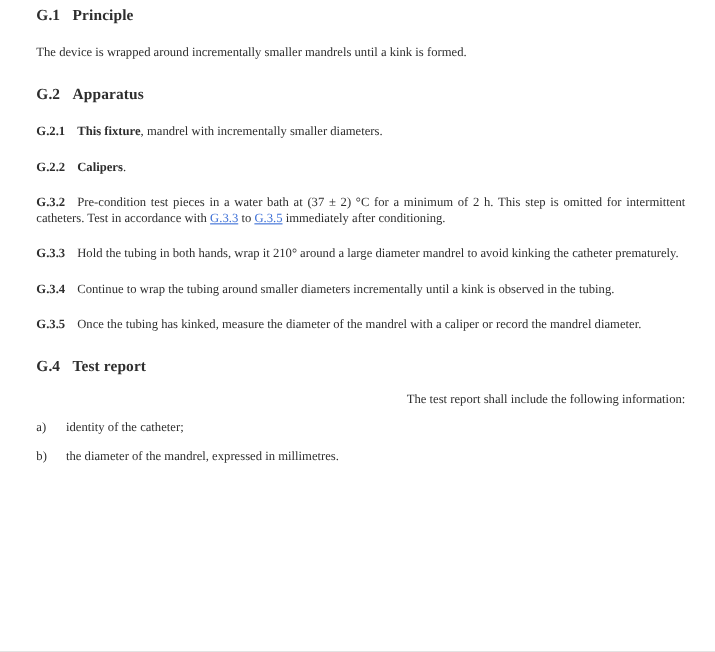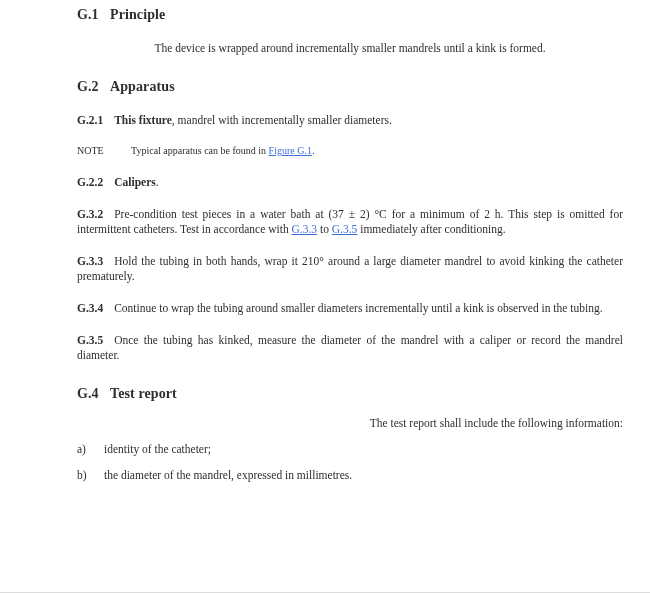--- a/index.html
+++ b/index.html
@@ -10,41 +10,40 @@
   body {
     width: 650px;
     height: 593px;
     position: relative;
     overflow: hidden;
     font-family: "Liberation Serif", "DejaVu Serif", serif;
   }
   .doc {
     padding: 6px 27px 0 33px;
     color: var(--text, #2e2e2e);
-    margin-left: 44px;
   }
   .heading {
     font-size: 14px;
     font-weight: bold;
     line-height: 18px;
     margin-top: 22px;
     letter-spacing: 0.1px;
   }
   .heading.first { margin-top: 0; }
   .h-num {
     display: inline-block;
     min-width: 33px;
   }
   .para {
     font-size: 11.5px;
     line-height: 15px;
     margin: 17px 0 0 0;
     text-align: justify;
   }
-  .para.plain { text-align: center; }
+  .para.plain { text-align: left; }
   .para.intro { margin-top: 13px; text-align: right; }
   .c-num {
     font-weight: bold;
     margin-right: 11px;
   }
   .note {
     margin-top: 16px;
     font-size: 10px;
     line-height: 14px;
     display: flex;
@@ -75,24 +74,20 @@
   }
 </style>
 </head>
 <body style="background: rgb(255, 255, 255);">
 
 <main class="doc" id="doc-root">
     <div class="heading first"><span class="h-num">G.1</span><span class="h-title">Principle</span></div>
     <p class="para plain"><span>The device is wrapped around incrementally smaller mandrels until a kink is formed.</span></p>
     <div class="heading"><span class="h-num">G.2</span><span class="h-title">Apparatus</span></div>
     <p class="para"><span class="c-num">G.2.1</span><b class="defined-term">This fixture</b><span>, mandrel with incrementally smaller diameters.</span></p>
-    <div class="note">
-      <span class="note-label">NOTE</span>
-      <span class="note-text"><span>Typical apparatus can be found in </span><a class="xref">Figure G.1</a><span>.</span></span>
-    </div>
     <p class="para"><span class="c-num">G.2.2</span><b class="defined-term">Calipers</b><span>.</span></p>
     <p class="para"><span class="c-num">G.3.2</span><span>Pre-condition test pieces in a water bath at (37 ± 2) °C for a minimum of 2 h. This step is omitted for intermittent catheters. Test in accordance with </span><a class="xref">G.3.3</a><span> to </span><a class="xref">G.3.5</a><span> immediately after conditioning.</span></p>
     <p class="para"><span class="c-num">G.3.3</span><span>Hold the tubing in both hands, wrap it 210° around a large diameter mandrel to avoid kinking the catheter prematurely.</span></p>
     <p class="para"><span class="c-num">G.3.4</span><span>Continue to wrap the tubing around smaller diameters incrementally until a kink is observed in the tubing.</span></p>
     <p class="para"><span class="c-num">G.3.5</span><span>Once the tubing has kinked, measure the diameter of the mandrel with a caliper or record the mandrel diameter.</span></p>
     <div class="heading"><span class="h-num">G.4</span><span class="h-title">Test report</span></div>
     <p class="para plain intro"><span>The test report shall include the following information:</span></p>
     <div class="list-item">
       <span class="li-marker">a)</span>
       <span class="li-text"><span>identity of the catheter;</span></span>

